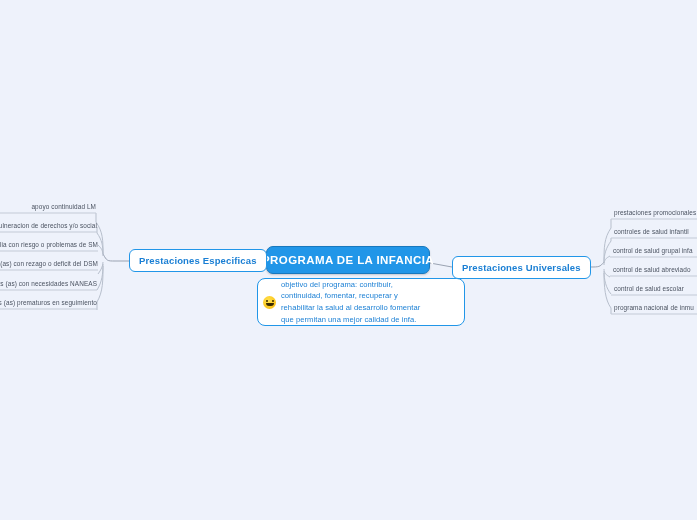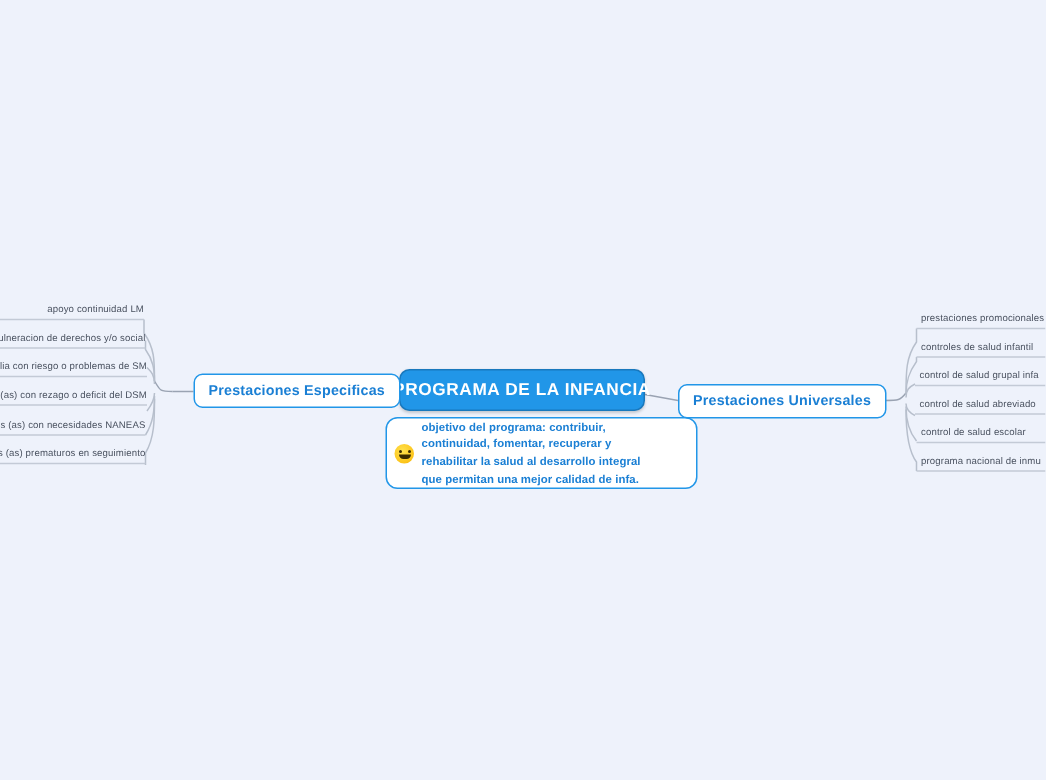--- a/index.html
+++ b/index.html
@@ -112,21 +112,21 @@
     content: "";
     position: absolute;
     left: 2.5px; top: 7.2px;
     width: 8px; height: 3.6px;
     background: #3a2a00;
     border-radius: 0 0 5px 5px;
   }
   .note-text {
     color: #1a7fd4;
     font-size: 7.6px;
-    font-weight: bold;
+    font-weight: normal;
     line-height: 1.52;
     letter-spacing: .05px;
   }
 
   
   .leaf {
     position: absolute;
     height: 15px;
     display: flex;
     align-items: center;
@@ -188,21 +188,21 @@
 
   <div class="central-node">
     <span class="label">PROGRAMA DE LA INFANCIA</span>
   </div>
 
   <div class="note-box">
     <span class="note-emoji"></span>
     <div class="note-text">
       <div>objetivo del programa: contribuir,</div>
       <div>continuidad, fomentar, recuperar y</div>
-      <div>rehabilitar la salud al desarrollo integral</div>
+      <div>rehabilitar la salud al desarrollo fomentar</div>
       <div>que permitan una mejor calidad de infa.</div>
     </div>
   </div>
 
   <div class="branch-node" id="node-especificas">
     <span class="label">Prestaciones Especificas</span>
   </div>
 
   <div class="branch-node" id="node-universales">
     <span class="label">Prestaciones Universales</span>

